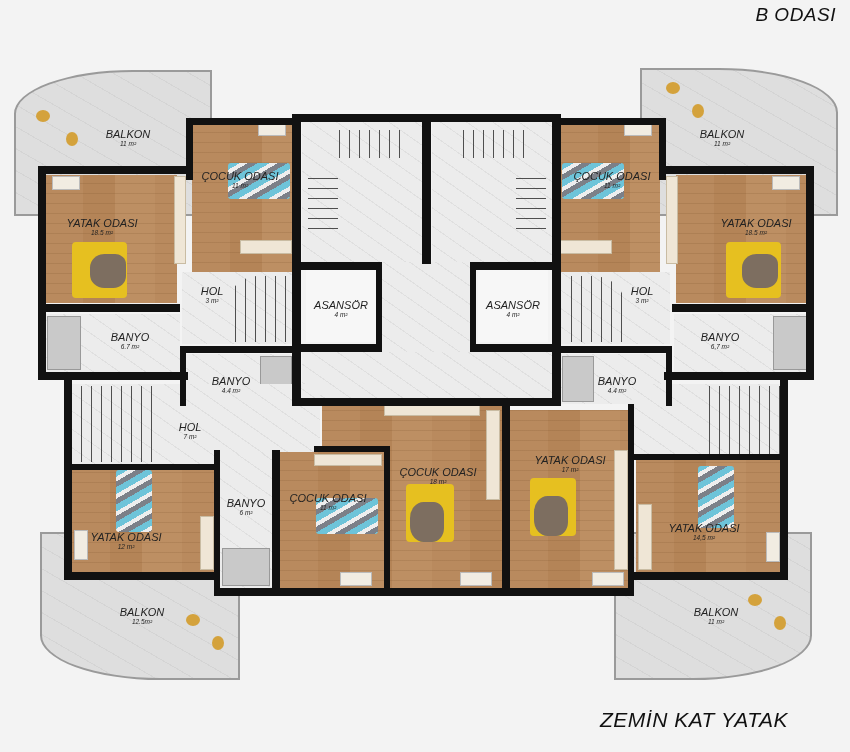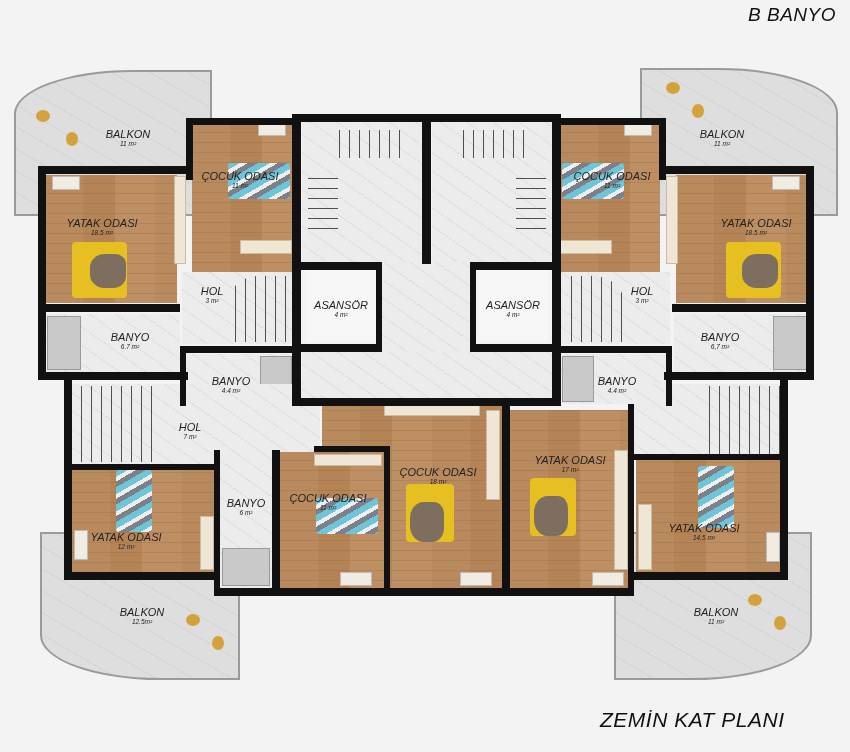--- a/index.html
+++ b/index.html
@@ -33,22 +33,22 @@
     .bed-gray { background:#7d6e60; border-radius:40% 30% 35% 40%; }
     .bed-kid { background:repeating-linear-gradient(150deg,#6ec4d9 0 6px,#eee 6px 10px,#7c8088 10px 15px); border-radius:3px; }
     .desk { background:#f1ece2; border:1px solid #bbb; box-sizing:border-box; }
     .chair { background:#d4a23c; border-radius:50%; }
     .wardrobe { background:#efe6d6; border:1px solid #c9bca3; box-sizing:border-box; }
     .elevator { background:#f7f7f7; }
   </style>
 </head>
 <body>
 
-<div id="block-title" class="abs title">B BANYO</div>
-<div id="plan-title" class="abs title">ZEMİN KAT PLANI</div>
+<div id="block-title" class="abs title">B ODASI</div>
+<div id="plan-title" class="abs title">ZEMİN KAT YATAK</div>
 
 <div class="abs" style="left:0;top:0;width:850px;height:752px;">
 
   <div class="abs balcony" style="left:14px;top:70px;width:198px;height:146px;border-radius:60% 0 0 0 / 30% 0 0 0;"></div>
   <div class="abs balcony" style="left:640px;top:68px;width:198px;height:148px;border-radius:0 60% 0 0 / 0 30% 0 0;"></div>
   <div class="abs balcony" style="left:40px;top:532px;width:200px;height:148px;border-radius:0 0 0 60% / 0 0 0 30%;"></div>
   <div class="abs balcony" style="left:614px;top:532px;width:198px;height:148px;border-radius:0 0 60% 0 / 0 0 30% 0;"></div>
 
   <div class="abs wood" style="left:45px;top:175px;width:132px;height:128px;"></div>
   <div class="abs wood" style="left:192px;top:124px;width:100px;height:148px;"></div>

